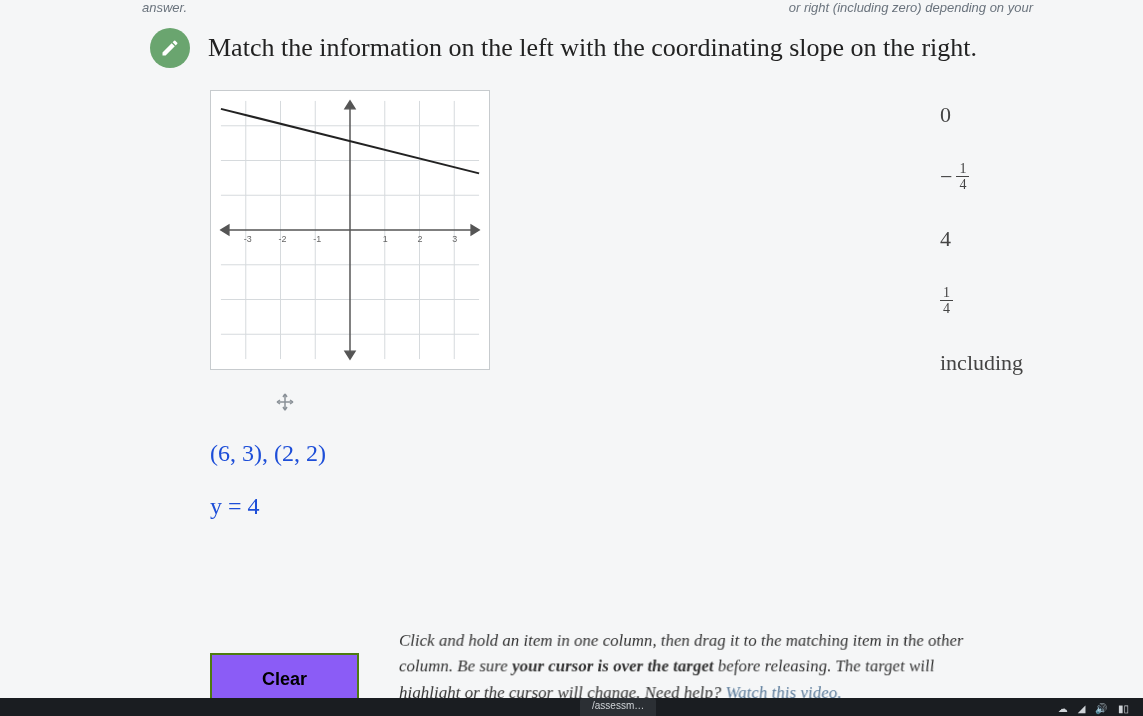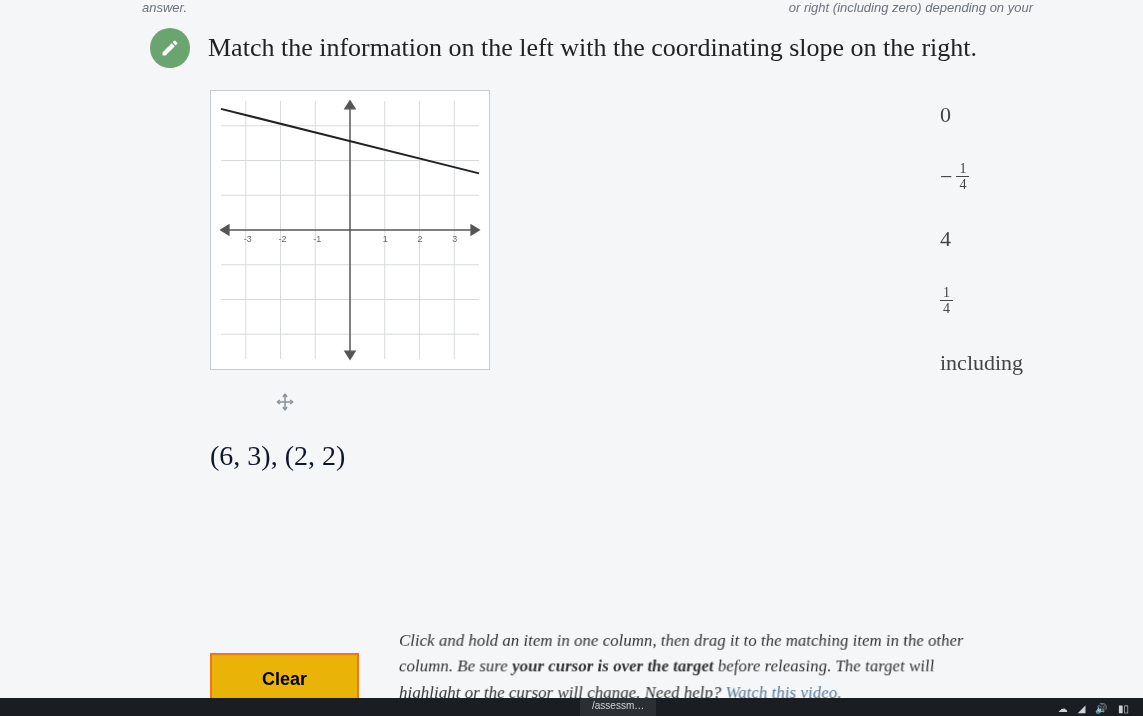--- a/index.html
+++ b/index.html
@@ -64,22 +64,22 @@
     background: #fff;
     position: relative;
   }
   .graph-box svg { position: absolute; inset: 0; width: 100%; height: 100%; }
   .drag-handle {
     align-self: center;
     margin-left: -160px;
     color: #8a9198;
   }
   .left-item {
-    font-size: 28px;
-    color: #0f172a;
+    font-size: 24px;
+    color: #1d4ed8;
     padding: 2px 0;
     cursor: grab;
   }
   .right-col {
     display: flex;
     flex-direction: column;
     gap: 28px;
     padding-top: 8px;
   }
   .right-item {
@@ -104,22 +104,22 @@
   .footer {
     position: absolute;
     left: 210px;
     right: 40px;
     bottom: 10px;
     display: flex;
     gap: 40px;
     align-items: flex-end;
   }
   .clear-btn {
-    border: 2px solid #f97316;
-    background: #eab308;
+    border: 2px solid #4d7c0f;
+    background: #8b5cf6;
     padding: 14px 50px;
     font-size: 18px;
     font-weight: bold;
     font-family: Arial, sans-serif;
     cursor: pointer;
   }
   .instructions {
     font-family: Georgia, serif;
     font-style: italic;
     font-size: 17px;
@@ -215,20 +215,21 @@
     </div>
 
     <div class="drag-handle">
       <svg width="20" height="20" viewBox="0 0 20 20" fill="none" stroke="#8a9198" stroke-width="1.5">
         <path d="M10 2 L10 18 M2 10 L18 10"></path>
         <path d="M10 2 L8 5 M10 2 L12 5 M10 18 L8 15 M10 18 L12 15 M2 10 L5 8 M2 10 L5 12 M18 10 L15 8 M18 10 L15 12"></path>
       </svg>
     </div>
 
     <div class="left-item">(6, 3), (2, 2)</div>
+    <div class="left-item">y = 4</div>
   </div>
 
   <div class="right-col">
     <div class="right-item">0</div>
     <div class="right-item">
       <span class="minus">−</span>
       <span class="frac">
         <span class="num">1</span>
         <span class="den">4</span>
       </span>

